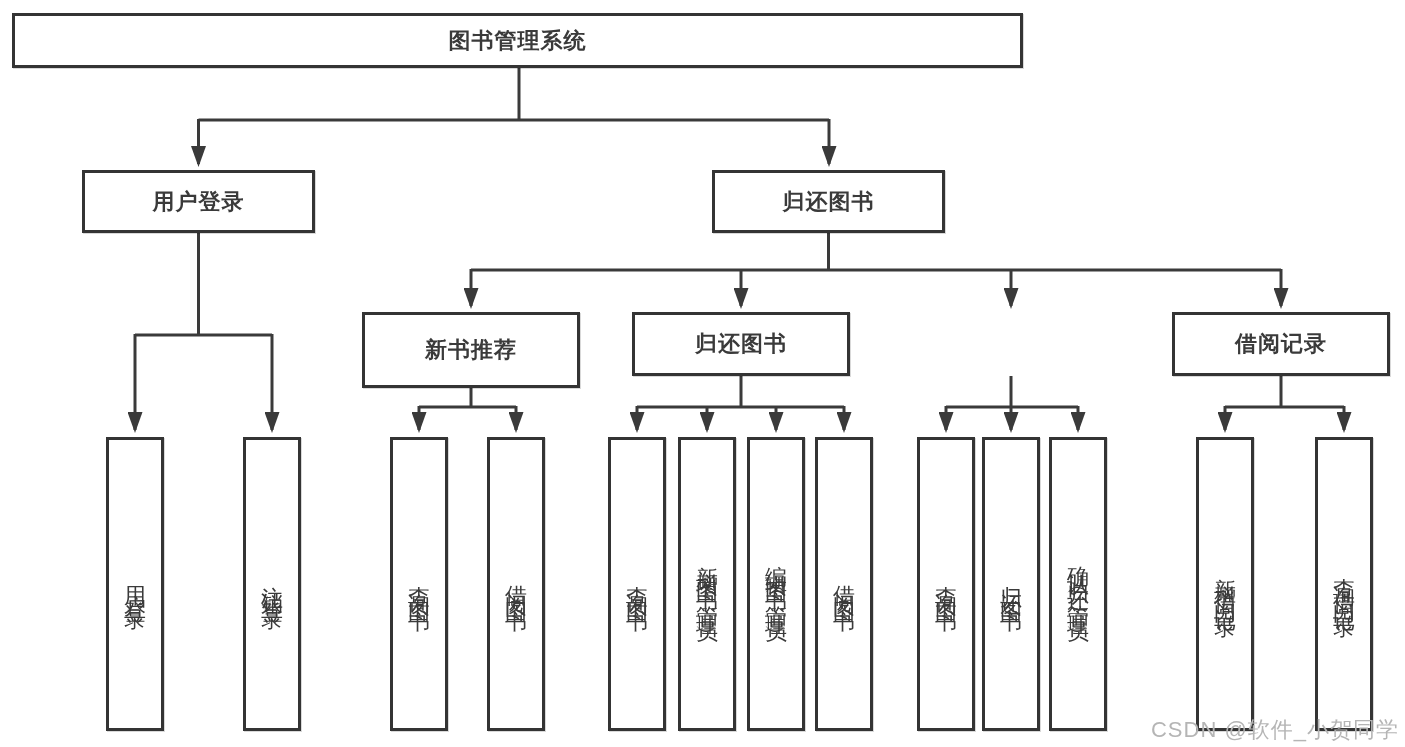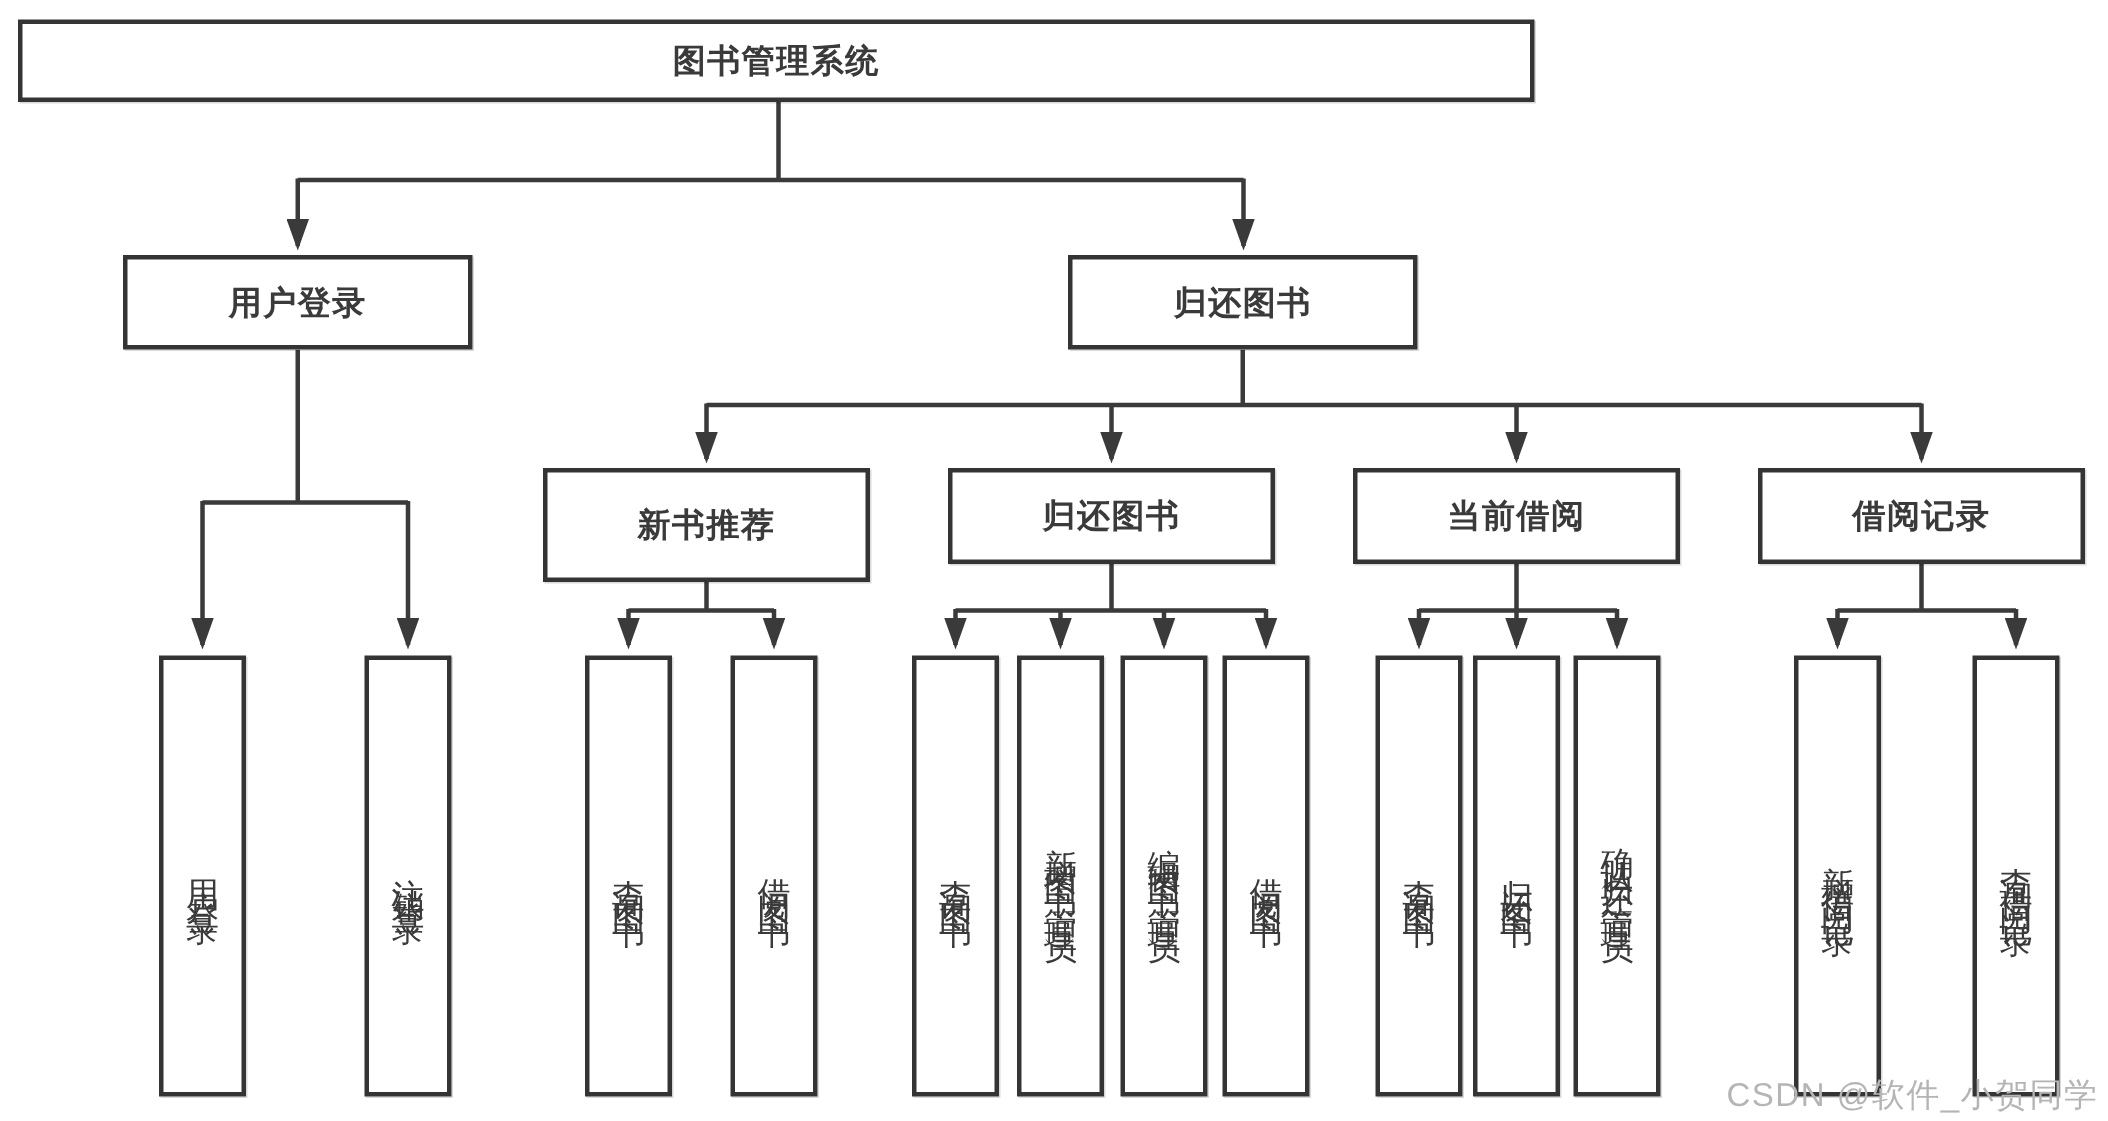--- a/index.html
+++ b/index.html
@@ -119,23 +119,20 @@
   <div class="hbox n-bookmgmt">
     <span>归还图书</span>
   </div>
 
   <div class="hbox n-newbook">
     <span>新书推荐</span>
   </div>
   <div class="hbox n-borrow">
     <span>归还图书</span>
   </div>
-  <div class="hbox n-current">
-    <span>当前借阅</span>
-  </div>
   <div class="hbox n-records">
     <span>借阅记录</span>
   </div>
 
   <div class="vbox leaf l-0">
     <span class="vlabel">用户登录</span>
   </div>
   <div class="vbox leaf l-1">
     <span class="vlabel">注销登录</span>
   </div>

